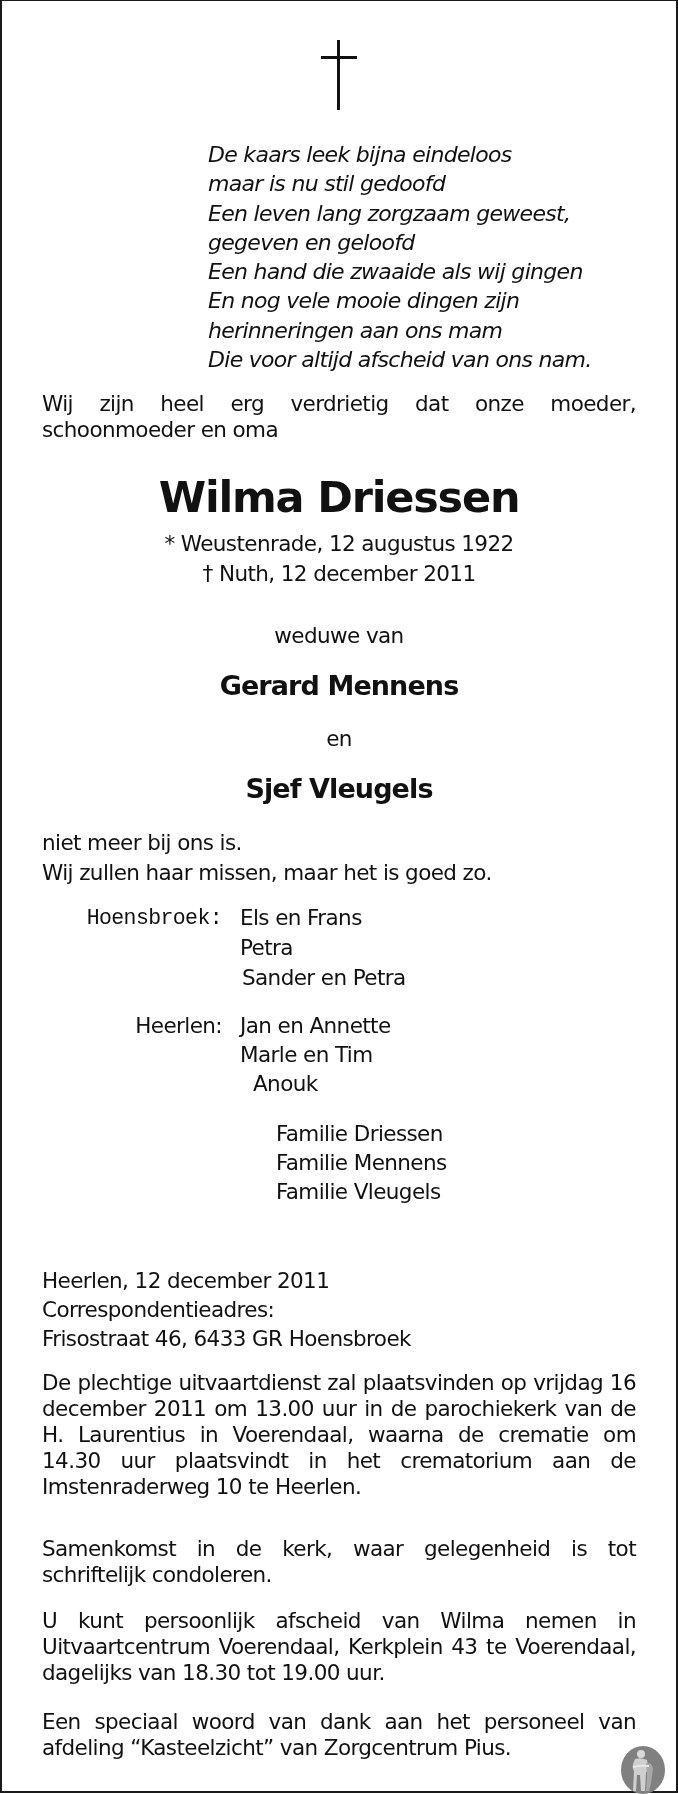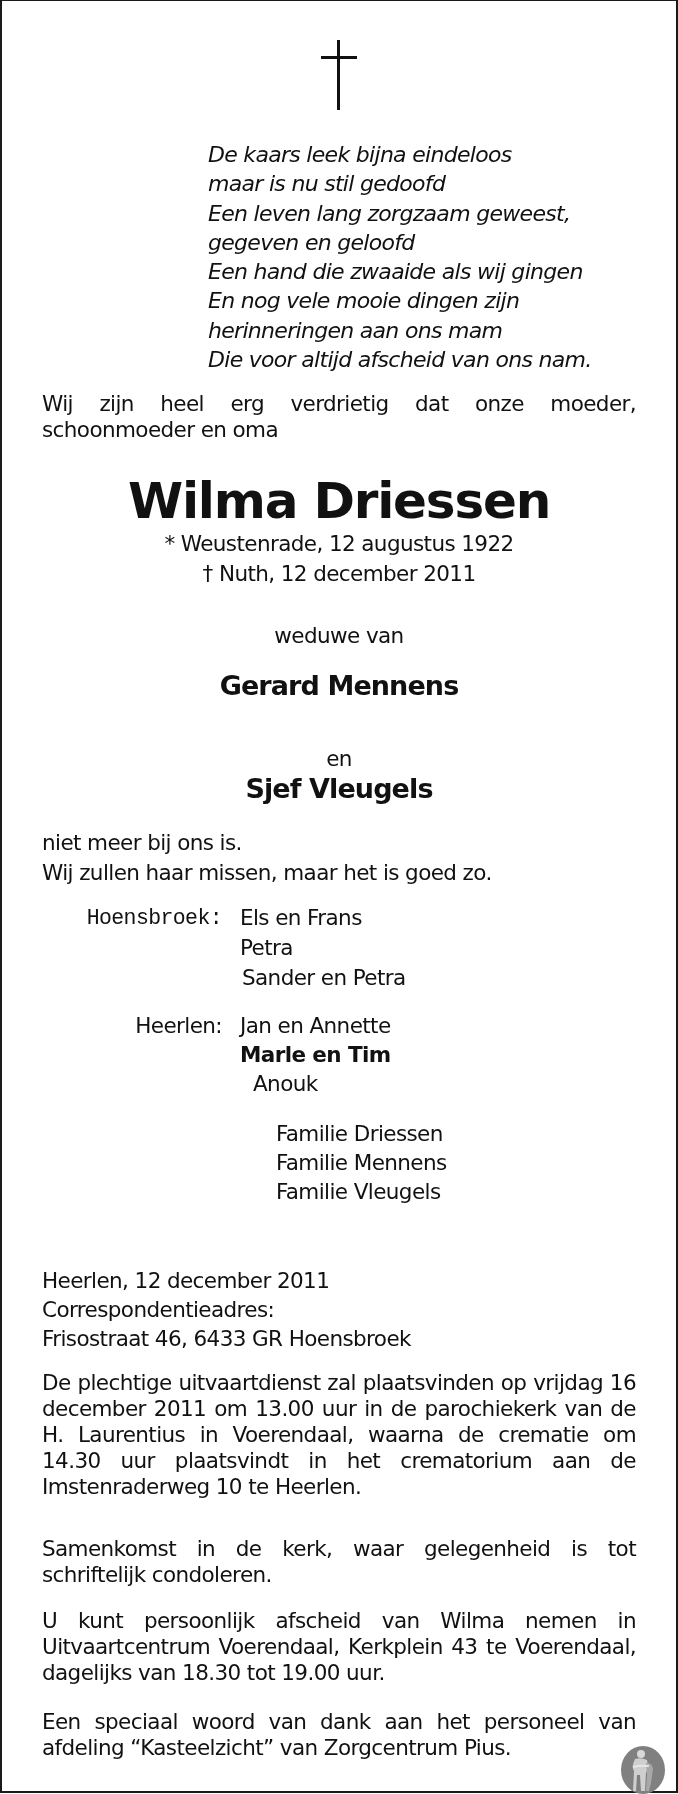--- a/index.html
+++ b/index.html
@@ -7,21 +7,21 @@
     .frame {
       position: absolute; left: 0; top: 0; width: 674px; height: 1790px;
       border: 2px solid #1a1a1a; border-top-width: 1px; box-sizing: content-box; background: #fff;
     }
     .txt { font-family: "DejaVu Sans", sans-serif; color: #111; position: absolute; white-space: nowrap; }
     .body { font-size: 21.5px; letter-spacing: -0.6px; line-height: 26px; }
     .poem { left: 208px; top: 140px; font-style: italic; font-size: 22px; line-height: 29.3px; letter-spacing: -0.7px; }
     .poem div { white-space: nowrap; }
     .just { left: 42px; width: 594px; white-space: normal; text-align: justify; text-align-last: left; }
     .center { left: 0; width: 678px; text-align: center; }
-    .name-main { font-weight: bold; font-size: 50px; letter-spacing: -1.2px; top: 472px; }
+    .name-main { font-weight: bold; font-size: 43px; letter-spacing: -1.2px; top: 472px; }
     .name-sub { font-weight: bold; font-size: 27px; letter-spacing: -0.9px; }
     .cross { position: absolute; left: 321px; top: 40px; width: 36px; height: 70px; }
     .cross .v { position: absolute; left: 16px; top: 0; width: 3px; height: 70px; background: #111; }
     .cross .h { position: absolute; left: 0; top: 16px; width: 36px; height: 3px; background: #111; }
     .fam-label { position: absolute; text-align: right; width: 180px; left: 42px; }
     .fam-names { position: absolute; left: 240px; }
     .logo { position: absolute; left: 619px; top: 1745px; width: 48px; height: 50px; }
   </style>
 </head>
 <body>
@@ -46,34 +46,34 @@
 
 <div class="txt body just" style="top:391px;">Wij zijn heel erg verdrietig dat onze moeder, schoonmoeder en oma</div>
 
 <div class="txt center name-main">Wilma Driessen</div>
 
 <div class="txt body center" style="top:531px;">* Weustenrade, 12 augustus 1922</div>
 <div class="txt body center" style="top:561px;">† Nuth, 12 december 2011</div>
 
 <div class="txt body center" style="top:623px;">weduwe van</div>
 <div class="txt center name-sub" style="top:670px;">Gerard Mennens</div>
-<div class="txt body center" style="top:726px;margin-top:20px;">en</div>
+<div class="txt body center" style="top:726px;">en</div>
 <div class="txt center name-sub" style="top:773px;">Sjef Vleugels</div>
 
 <div class="txt body" style="left:42px; top:830px;">niet meer bij ons is.</div>
 <div class="txt body" style="left:42px; top:860px;">Wij zullen haar missen, maar het is goed zo.</div>
 
 <div class="txt body fam-label" style="top:905px;font-family:Liberation Mono, monospace;">Hoensbroek:</div>
 <div class="txt body fam-names" style="top:905px;">Els en Frans</div>
 <div class="txt body fam-names" style="top:935px;">Petra</div>
 <div class="txt body fam-names" style="top:965px; left:242px;">Sander en Petra</div>
 
 <div class="txt body fam-label" style="top:1013px;">Heerlen:</div>
 <div class="txt body fam-names" style="top:1013px;text-align:center;">Jan en Annette</div>
-<div class="txt body fam-names" style="top:1042px;font-weight:bold;">Marle en Tim</div>
+<div class="txt body fam-names" style="top:1042px;">Marle en Tim</div>
 <div class="txt body fam-names" style="top:1071px; left:253px;">Anouk</div>
 
 <div class="txt body" style="left:276px; top:1121px;">Familie Driessen</div>
 <div class="txt body" style="left:276px; top:1150px;">Familie Mennens</div>
 <div class="txt body" style="left:276px; top:1179px;">Familie Vleugels</div>
 
 <div class="txt body" style="left:42px; top:1268px;">Heerlen, 12 december 2011</div>
 <div class="txt body" style="left:42px; top:1297px;">Correspondentieadres:</div>
 <div class="txt body" style="left:42px; top:1326px;">Frisostraat 46, 6433 GR Hoensbroek</div>
 

